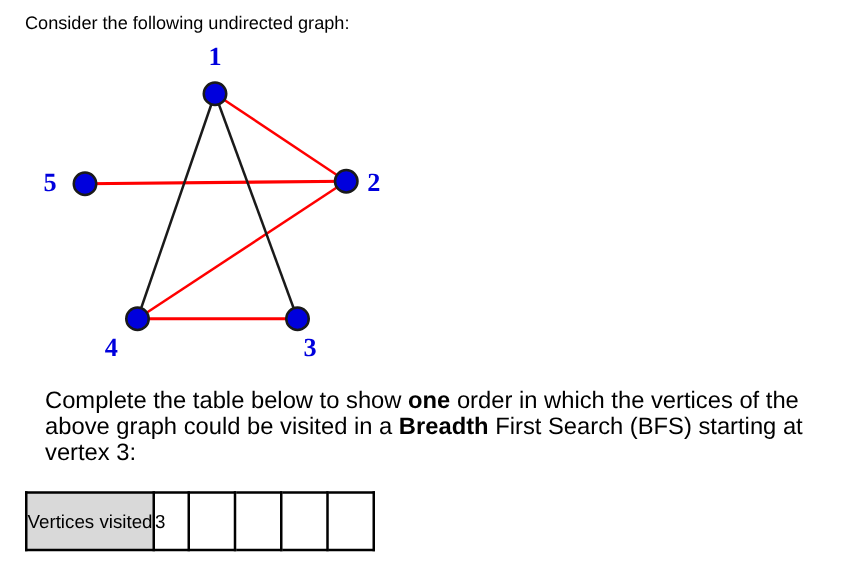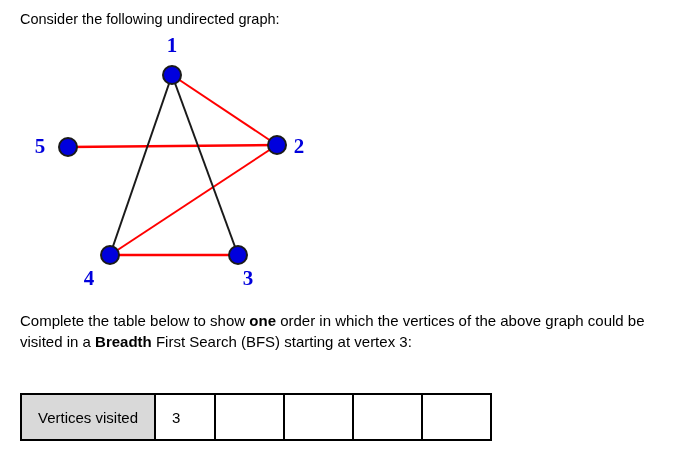--- a/index.html
+++ b/index.html
@@ -29,44 +29,44 @@
     left: 0px;
     top: 35px;
     width: 340px;
     height: 260px;
   }
   .graph-area svg {
     display: block;
   }
   .prompt-bottom {
     position: absolute;
-    left: 20px;
+    left: 36px;
     top: 310px;
     width: 655px;
-    font-size: 15px;
+    font-size: 19px;
     line-height: 21px;
   }
   .prompt-bottom b {
     font-weight: bold;
   }
   .table-wrap {
     position: absolute;
     left: 20px;
     top: 393px;
   }
   table.vtable {
     border-collapse: collapse;
     border: 2px solid #000000;
     background: #ffffff;
   }
   table.vtable td {
     border: 2px solid #000000;
     height: 44px;
     font-size: 15px;
-    padding: 0 16px;
+    padding: 0 0;
     vertical-align: middle;
   }
   td.hdr {
     background: #d9d9d9;
     font-size: 15.5px;
     white-space: nowrap;
     padding: 0 10px 0 12px;
   }
   td.filled {
     width: 26px;

